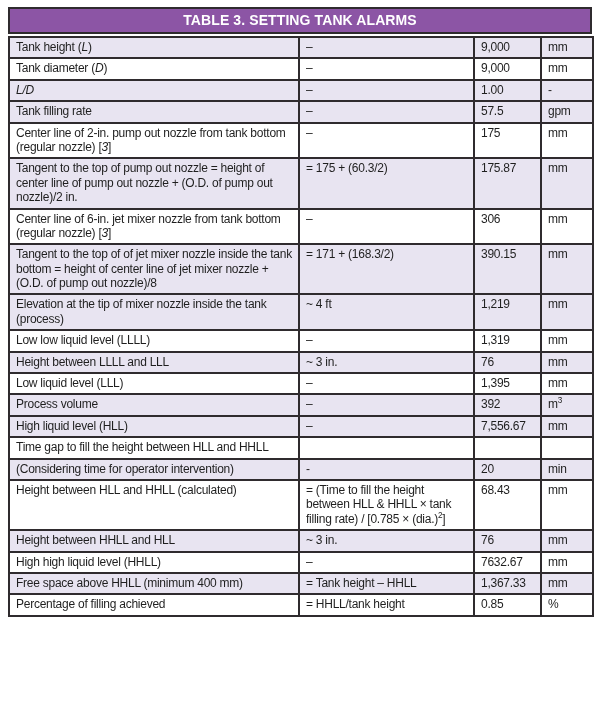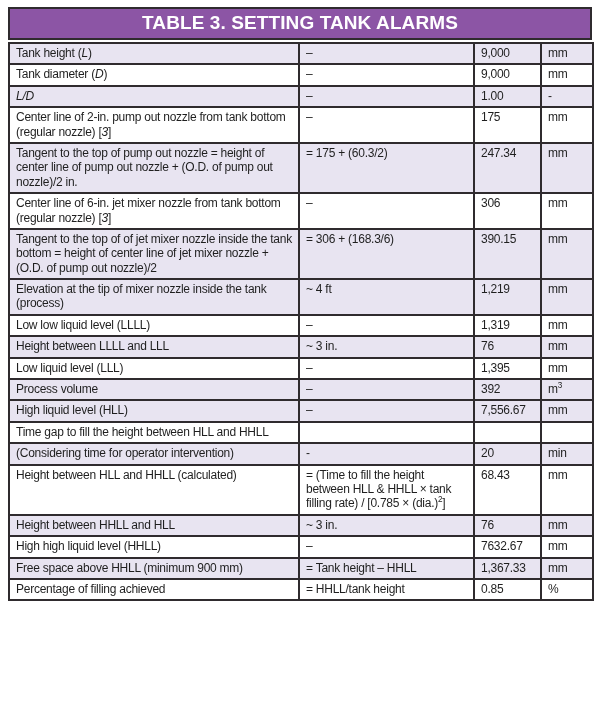--- a/index.html
+++ b/index.html
@@ -21,21 +21,21 @@
   }
   .page {
     padding: 7px 8px;
     width: 600px;
   }
   .title-bar {
     width: 584px;
     background: var(--header-bg);
     border: 2px solid var(--border);
     color: #ffffff;
-    font-size: 19px;
+    font-size: 14px;
     font-weight: bold;
     text-align: center;
     letter-spacing: 0.1px;
     padding: 3px 0 4px 0;
     margin-bottom: 2px;
   }
   table.alarm-table {
     border-collapse: collapse;
     table-layout: fixed;
     width: 584px;
@@ -82,41 +82,47 @@
     <td class="c-formula">–</td>
     <td class="c-value">9,000</td>
     <td class="c-unit">mm</td>
   </tr>
         <tr class="alt">
     <td class="c-desc"><i>L/D</i></td>
     <td class="c-formula">–</td>
     <td class="c-value">1.00</td>
     <td class="c-unit">-</td>
   </tr>
+        <tr class="alt">
+    <td class="c-desc">Tank filling rate</td>
+    <td class="c-formula">–</td>
+    <td class="c-value">57.5</td>
+    <td class="c-unit">gpm</td>
+  </tr>
         <tr>
     <td class="c-desc">Center line of 2-in. pump out nozzle from tank bottom (regular nozzle) [<i>3</i>]</td>
     <td class="c-formula">–</td>
     <td class="c-value">175</td>
     <td class="c-unit">mm</td>
   </tr>
         <tr class="alt">
     <td class="c-desc">Tangent to the top of pump out nozzle = height of center line of pump out nozzle + (O.D. of pump out nozzle)/2 in.</td>
     <td class="c-formula">= 175 + (60.3/2)</td>
-    <td class="c-value">247.34</td>
+    <td class="c-value">175.87</td>
     <td class="c-unit">mm</td>
   </tr>
         <tr>
     <td class="c-desc">Center line of 6-in. jet mixer nozzle from tank bottom (regular nozzle) [<i>3</i>]</td>
     <td class="c-formula">–</td>
     <td class="c-value">306</td>
     <td class="c-unit">mm</td>
   </tr>
         <tr class="alt">
-    <td class="c-desc">Tangent to the top of of jet mixer nozzle inside the tank bottom = height of center line of jet mixer nozzle + (O.D. of pump out nozzle)/2</td>
-    <td class="c-formula">= 306 + (168.3/6)</td>
+    <td class="c-desc">Tangent to the top of of jet mixer nozzle inside the tank bottom = height of center line of jet mixer nozzle + (O.D. of pump out nozzle)/8</td>
+    <td class="c-formula">= 171 + (168.3/2)</td>
     <td class="c-value">390.15</td>
     <td class="c-unit">mm</td>
   </tr>
         <tr class="alt">
     <td class="c-desc">Elevation at the tip of mixer nozzle inside the tank (process)</td>
     <td class="c-formula">~ 4 ft</td>
     <td class="c-value">1,219</td>
     <td class="c-unit">mm</td>
   </tr>
         <tr>
@@ -173,21 +179,21 @@
     <td class="c-value">76</td>
     <td class="c-unit">mm</td>
   </tr>
         <tr>
     <td class="c-desc">High high liquid level (HHLL)</td>
     <td class="c-formula">–</td>
     <td class="c-value">7632.67</td>
     <td class="c-unit">mm</td>
   </tr>
         <tr class="alt">
-    <td class="c-desc">Free space above HHLL (minimum 900 mm)</td>
+    <td class="c-desc">Free space above HHLL (minimum 400 mm)</td>
     <td class="c-formula">= Tank height – HHLL</td>
     <td class="c-value">1,367.33</td>
     <td class="c-unit">mm</td>
   </tr>
         <tr>
     <td class="c-desc">Percentage of filling achieved</td>
     <td class="c-formula">= HHLL/tank height</td>
     <td class="c-value">0.85</td>
     <td class="c-unit">%</td>
   </tr>

